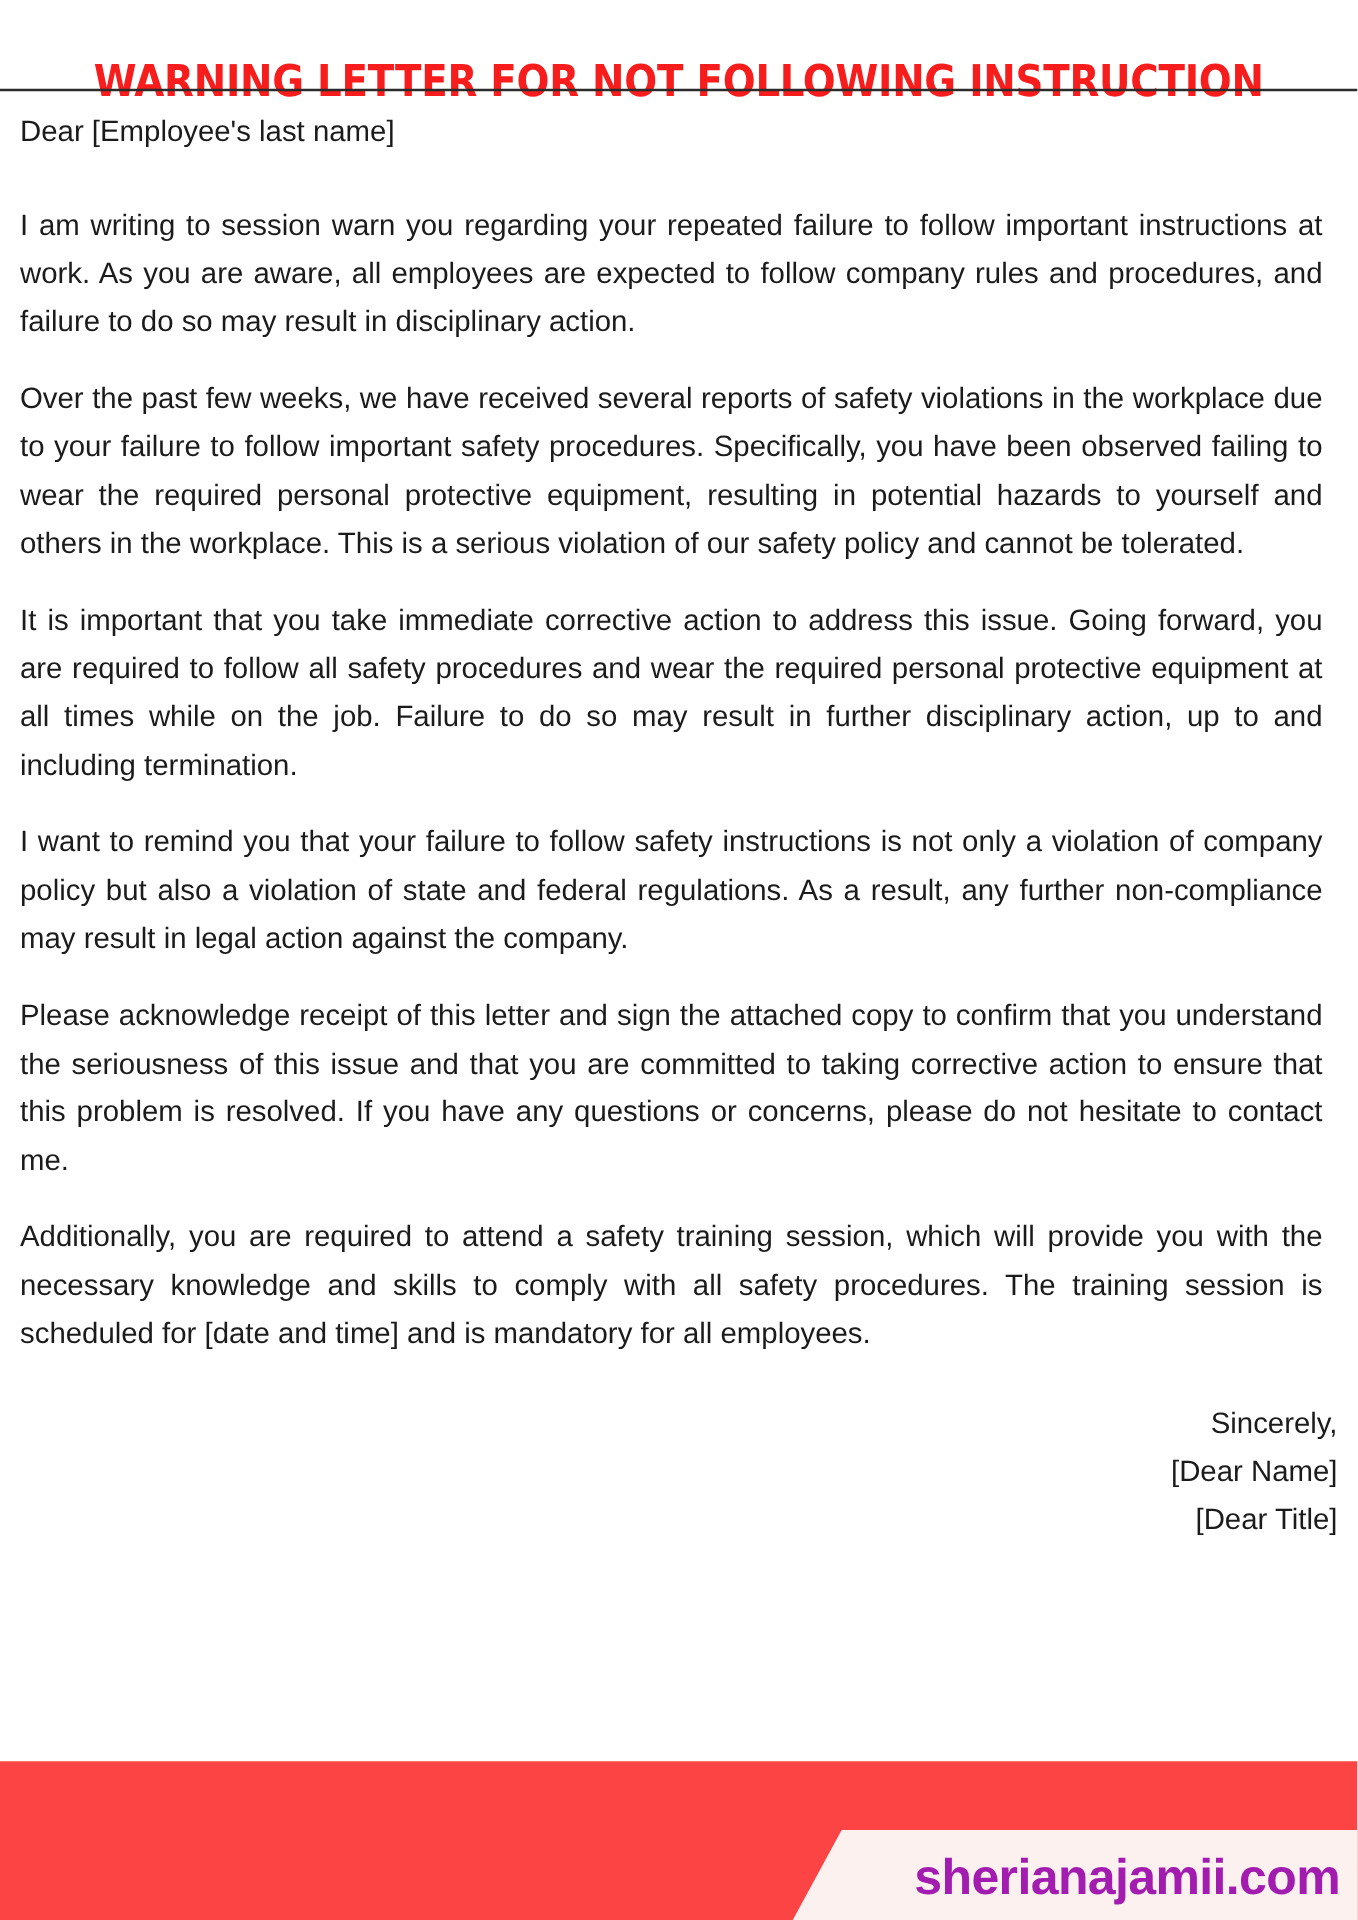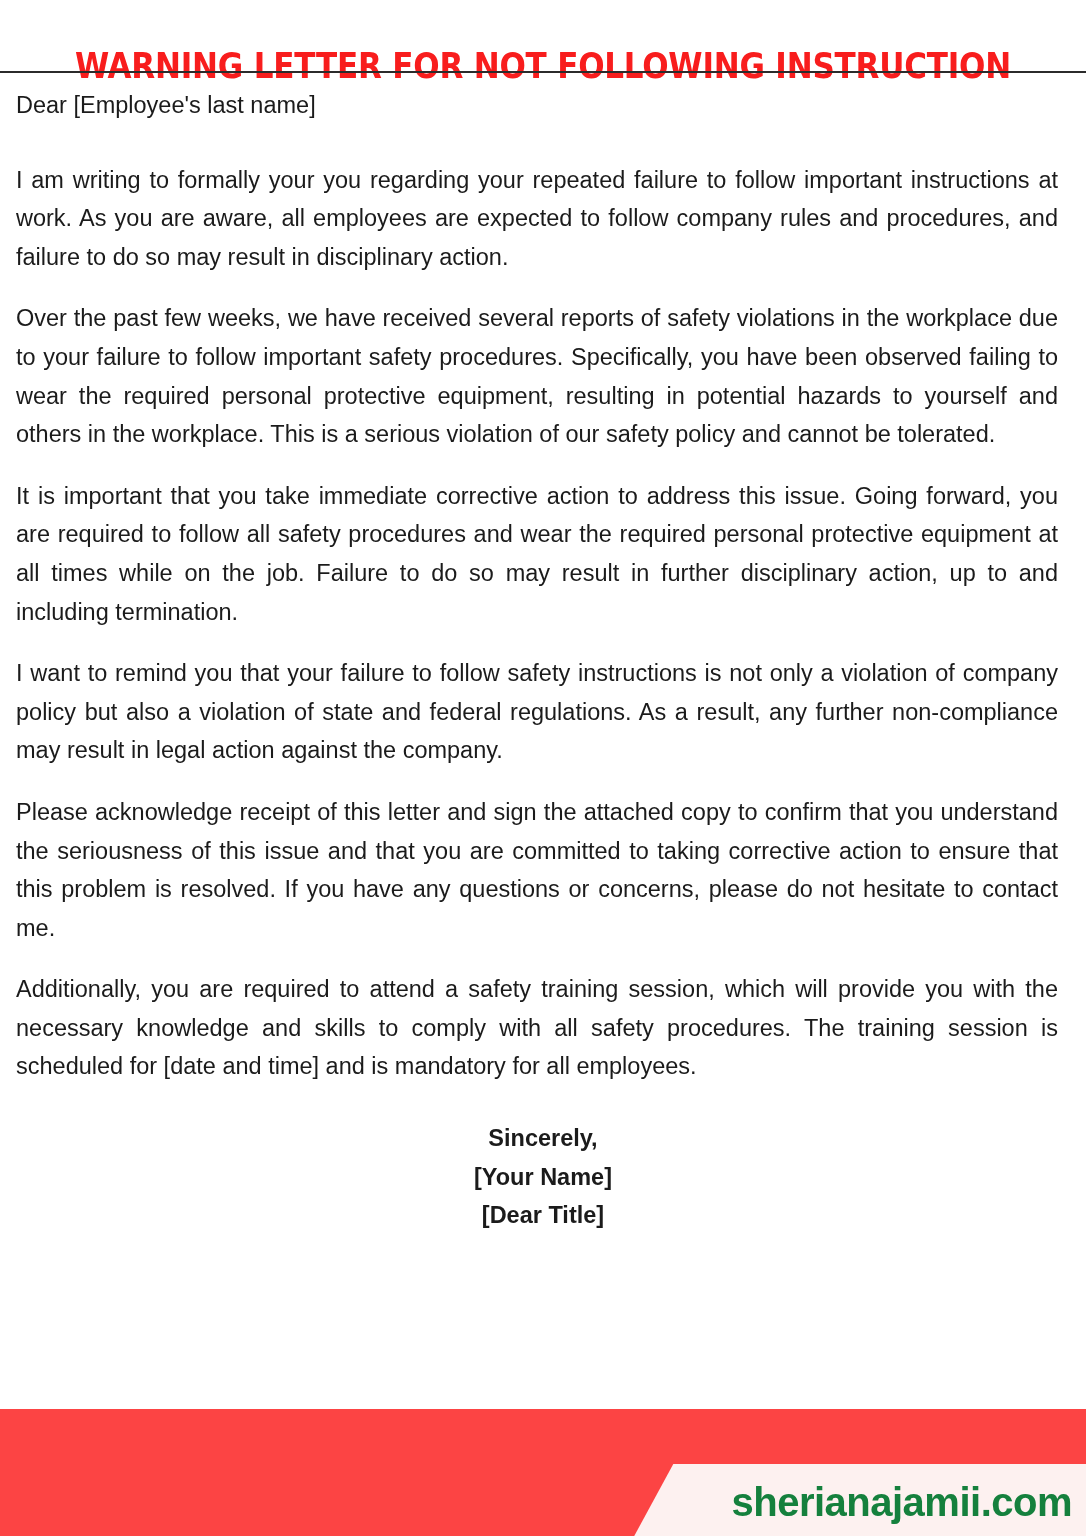--- a/index.html
+++ b/index.html
@@ -73,23 +73,22 @@
   }
 
   .letter-body p:last-child {
     margin-bottom: 0;
   }
 
   .signoff {
     margin-top: 33px;
   }
   .signoff div {
-    text-align: center;
+    text-align: right;
     line-height: 38.6px;
-    font-weight: bold;
   }
 
   
   .footer-band {
     position: absolute;
     left: 0;
     top: 1409px;
     width: 1086px;
     height: 127px;
     background: #FC4444;
@@ -103,51 +102,51 @@
     width: 1086px;
     height: 72px;
     background: #FDF1F0;
     clip-path: polygon(62.0% 0%, 100% 0%, 100% 100%, 58.4% 100%);
   }
 
   .footer-site {
     position: absolute;
     right: 14px;
     top: 1479px;
-    color: #15803d;
+    color: #a21caf;
     font-weight: 700;
     font-size: 40px;
     line-height: 46px;
     letter-spacing: -0.5px;
     white-space: nowrap;
   }
 </style>
 </head>
 <body>
 
 <div class="page">
 
   <h1 class="doc-title">WARNING LETTER FOR NOT FOLLOWING INSTRUCTION</h1>
 
   <div class="title-rule"></div>
 
   <div class="letter-body">
 
     <p class="salutation">Dear [Employee's last name]</p>
 
-    <p>I am writing to formally your you regarding your repeated failure to follow important instructions at work. As you are aware, all employees are expected to follow company rules and procedures, and failure to do so may result in disciplinary action.</p>
+    <p>I am writing to session warn you regarding your repeated failure to follow important instructions at work. As you are aware, all employees are expected to follow company rules and procedures, and failure to do so may result in disciplinary action.</p>
     <p>Over the past few weeks, we have received several reports of safety violations in the workplace due to your failure to follow important safety procedures. Specifically, you have been observed failing to wear the required personal protective equipment, resulting in potential hazards to yourself and others in the workplace. This is a serious violation of our safety policy and cannot be tolerated.</p>
     <p>It is important that you take immediate corrective action to address this issue. Going forward, you are required to follow all safety procedures and wear the required personal protective equipment at all times while on the job. Failure to do so may result in further disciplinary action, up to and including termination.</p>
     <p>I want to remind you that your failure to follow safety instructions is not only a violation of company policy but also a violation of state and federal regulations. As a result, any further non-compliance may result in legal action against the company.</p>
     <p>Please acknowledge receipt of this letter and sign the attached copy to confirm that you understand the seriousness of this issue and that you are committed to taking corrective action to ensure that this problem is resolved. If you have any questions or concerns, please do not hesitate to contact me.</p>
     <p>Additionally, you are required to attend a safety training session, which will provide you with the necessary knowledge and skills to comply with all safety procedures. The training session is scheduled for [date and time] and is mandatory for all employees.</p>
 
     <div class="signoff">
       <div>Sincerely,</div>
-      <div>[Your Name]</div>
+      <div>[Dear Name]</div>
       <div>[Dear Title]</div>
     </div>
 
   </div>
 
   <div class="footer-band">
     <div class="footer-plate"></div>
   </div>
 
   <div class="footer-site">sherianajamii.com</div>

